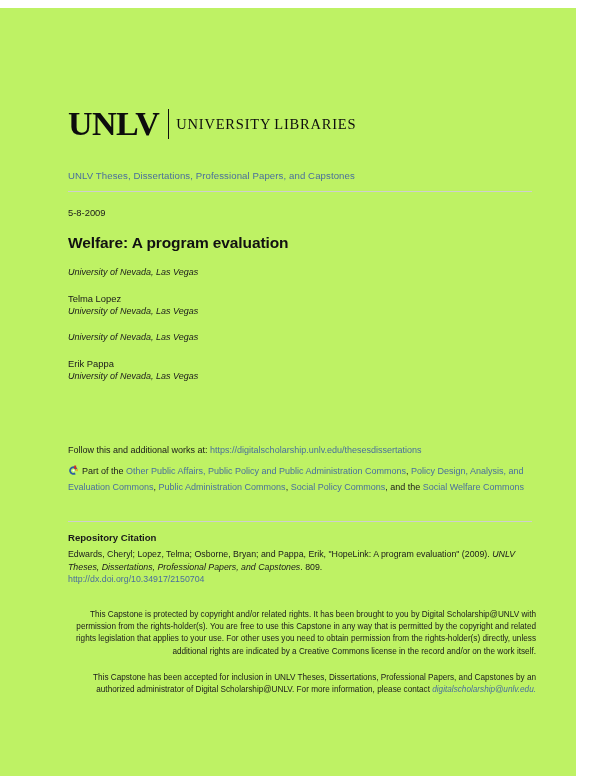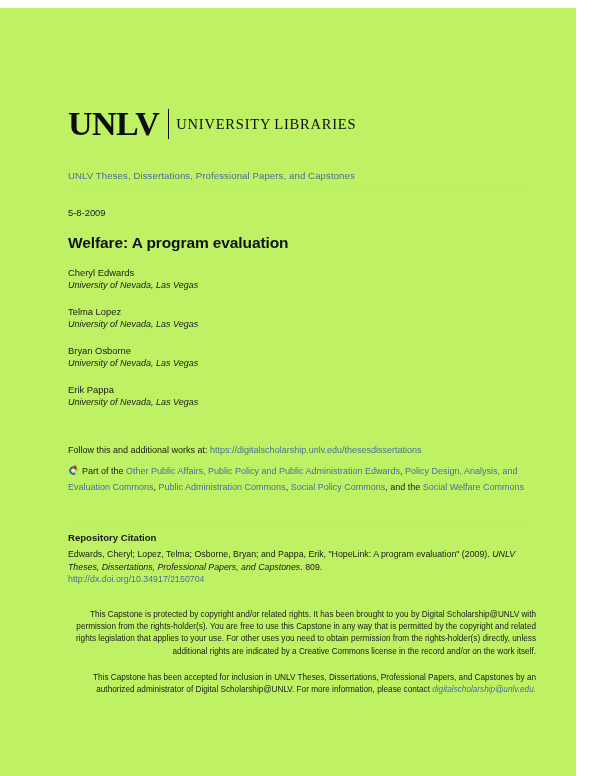--- a/index.html
+++ b/index.html
@@ -220,29 +220,27 @@
 
     <a class="series-link" href="#">UNLV Theses, Dissertations, Professional Papers, and Capstones</a>
     <div class="rule rule-top"></div>
 
     <div class="pub-date">5-8-2009</div>
 
     <div class="doc-title">Welfare: A program evaluation</div>
 
     <div class="authors">
       <div class="author">
-        <div class="author-name">Cheryl Edwards</div>
         <div class="author-affil">University of Nevada, Las Vegas</div>
       </div>
       <div class="author">
         <div class="author-name">Telma Lopez</div>
         <div class="author-affil">University of Nevada, Las Vegas</div>
       </div>
       <div class="author">
-        <div class="author-name">Bryan Osborne</div>
         <div class="author-affil">University of Nevada, Las Vegas</div>
       </div>
       <div class="author">
         <div class="author-name">Erik Pappa</div>
         <div class="author-affil">University of Nevada, Las Vegas</div>
       </div>
     </div>
 
     <div class="follow-line">
       <span>Follow this and additional works at:</span>
@@ -251,21 +249,21 @@
 
     <div class="disciplines">
       <span class="dc-icon">
         <svg viewBox="0 0 24 24" width="11" height="11" xmlns="http://www.w3.org/2000/svg">
           <path d="M12 2.6a9.4 9.4 0 1 0 4.9 17.4l-2.4-3.6a5.1 5.1 0 1 1 2.1-4.1h4.3A9.4 9.4 0 0 0 12 2.6z" fill="#2e5fa3"></path>
           <path d="M13.6 1.2h4.2v7.4h-4.2z" fill="#d9281f"></path>
           <path d="M17.6 8.3l4.6 1.5-1.6 4.3-4.4-1.8z" fill="#f0b323"></path>
           <circle cx="12" cy="12" r="2.4" fill="#ffffff"></circle>
         </svg>
       </span><span>Part of the</span>
-      <a href="#">Other Public Affairs, Public Policy and Public Administration Edwards</a><span>, </span><a href="#">Policy Design, Analysis, and Evaluation Commons</a><span>, </span><a href="#">Public Administration Commons</a><span>, </span><a href="#">Social Policy Commons</a><span>, and the </span><a href="#">Social Welfare Commons</a>
+      <a href="#">Other Public Affairs, Public Policy and Public Administration Commons</a><span>, </span><a href="#">Policy Design, Analysis, and Evaluation Commons</a><span>, </span><a href="#">Public Administration Commons</a><span>, </span><a href="#">Social Policy Commons</a><span>, and the </span><a href="#">Social Welfare Commons</a>
     </div>
 
     <div class="rule rule-citation"></div>
     <div class="citation-head">Repository Citation</div>
     <div class="citation-body">
       <span>Edwards, Cheryl; Lopez, Telma; Osborne, Bryan; and Pappa, Erik, "HopeLink: A program evaluation" (2009).</span>
       <span class="citation-series">UNLV Theses, Dissertations, Professional Papers, and Capstones</span><span>. 809.</span><br>
       <a href="#">http://dx.doi.org/10.34917/2150704</a>
     </div>
 

